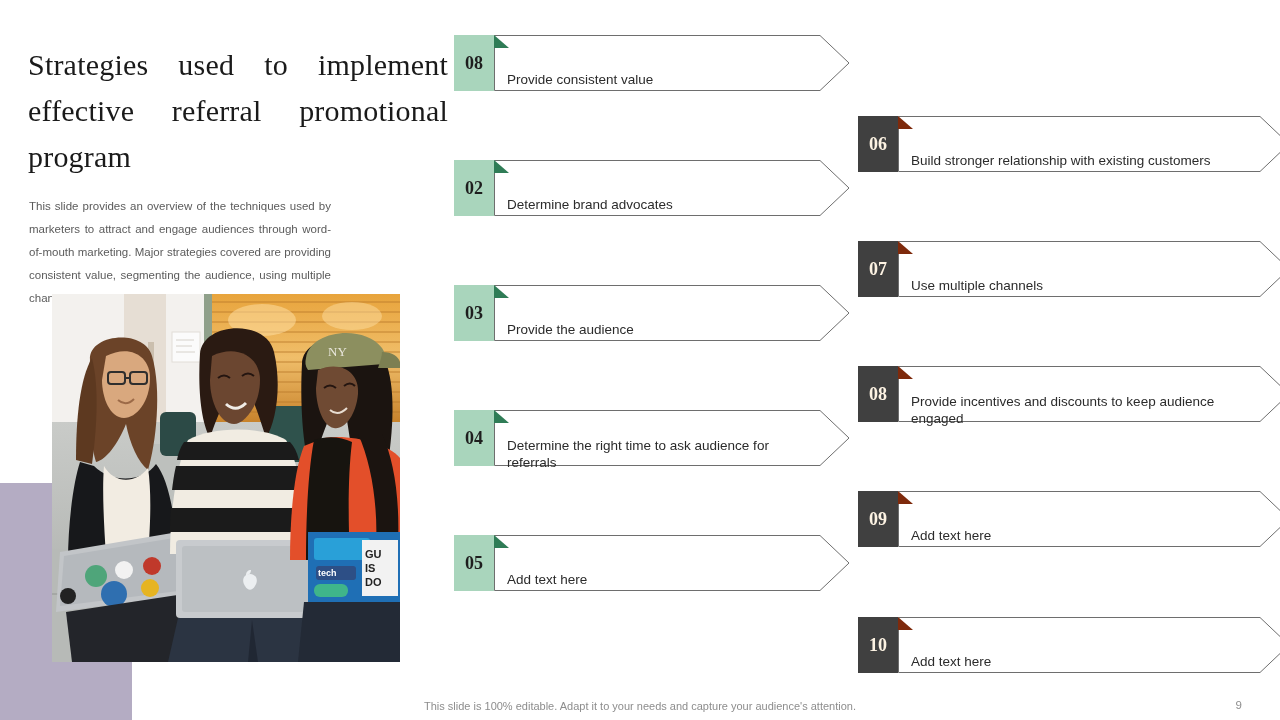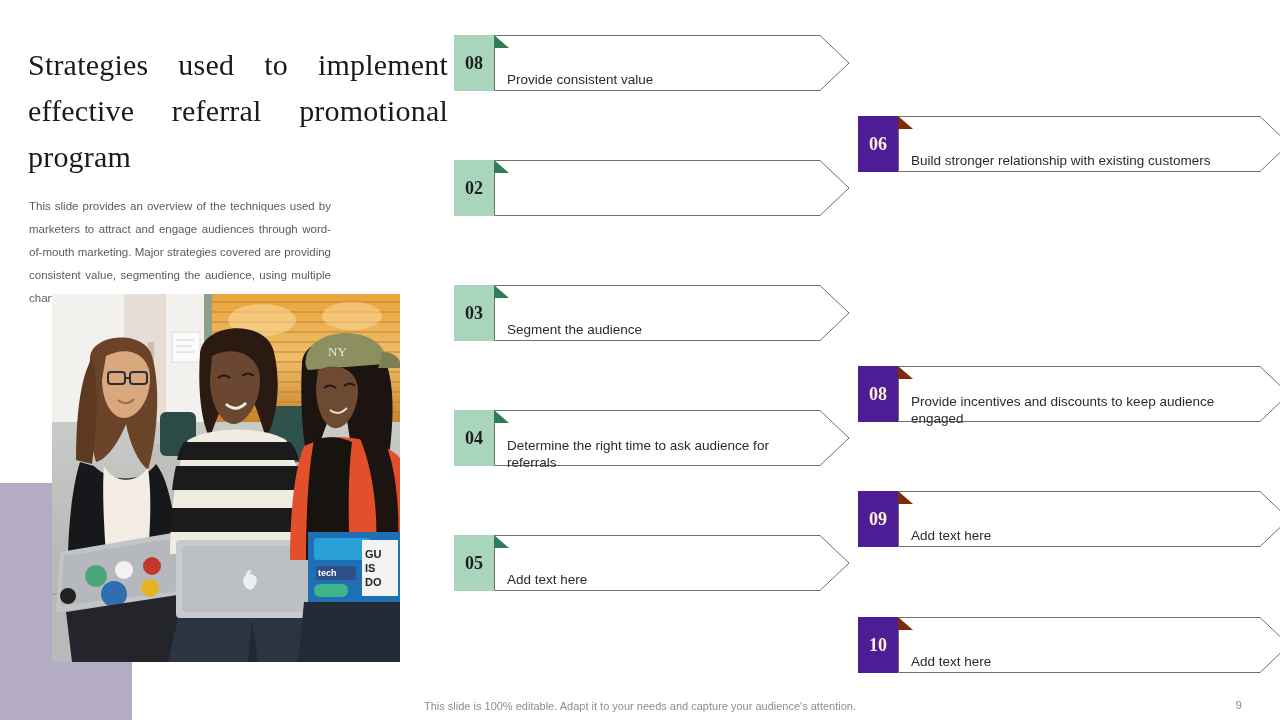--- a/index.html
+++ b/index.html
@@ -118,21 +118,21 @@
     color: #2b2b2b;
     z-index: 2;
     padding-right: 20px;
   }
 
   
   .item.green .badge { background: #a9d5bc; color: #1e1e1e; }
   .item.green .fold  { border-left-color: #2f7c56; }
 
   
-  .item.orange .badge { background: #4c1d95; color: #fdf3e3; }
+  .item.orange .badge { background: #404040; color: #fdf3e3; }
   .item.orange .fold  { border-left-color: #7e2a0c; }
 
   
   .footer-note {
     position: absolute;
     left: 0;
     top: 700px;
     width: 1280px;
     text-align: center;
     font-size: 11px;
@@ -318,31 +318,32 @@
   </div>
 
   <div class="item green" style="left:454px; top:160px; width:396px;">
     <div class="badge">02</div>
     <div class="fold"></div>
     <div class="arrow">
       <svg width="356" height="56" viewBox="0 0 356 56">
         <path d="M0.5 0.5 H326 L355 28 L326 55.5 H0.5 Z" fill="#ffffff" stroke="#6e6e6e" stroke-width="1"></path>
       </svg>
     </div>
+    <div class="label" style="width:300px;">Determine brand advocates</div>
   </div>
 
   <div class="item green" style="left:454px; top:285px; width:396px;">
     <div class="badge">03</div>
     <div class="fold"></div>
     <div class="arrow">
       <svg width="356" height="56" viewBox="0 0 356 56">
         <path d="M0.5 0.5 H326 L355 28 L326 55.5 H0.5 Z" fill="#ffffff" stroke="#6e6e6e" stroke-width="1"></path>
       </svg>
     </div>
-    <div class="label" style="width:300px;">Segment the audience</div>
+    <div class="label" style="width:300px;">Provide the audience</div>
   </div>
 
   <div class="item green" style="left:454px; top:410px; width:396px;">
     <div class="badge">04</div>
     <div class="fold"></div>
     <div class="arrow">
       <svg width="356" height="56" viewBox="0 0 356 56">
         <path d="M0.5 0.5 H326 L355 28 L326 55.5 H0.5 Z" fill="#ffffff" stroke="#6e6e6e" stroke-width="1"></path>
       </svg>
     </div>
@@ -364,20 +365,30 @@
     <div class="badge">06</div>
     <div class="fold"></div>
     <div class="arrow">
       <svg width="392" height="56" viewBox="0 0 392 56">
         <path d="M0.5 0.5 H362 L391 28 L362 55.5 H0.5 Z" fill="#ffffff" stroke="#6e6e6e" stroke-width="1"></path>
       </svg>
     </div>
     <div class="label" style="width:310px;">Build stronger relationship with existing customers</div>
   </div>
 
+  <div class="item orange" style="left:858px; top:241px; width:402px;">
+    <div class="badge">07</div>
+    <div class="fold"></div>
+    <div class="arrow">
+      <svg width="392" height="56" viewBox="0 0 392 56">
+        <path d="M0.5 0.5 H362 L391 28 L362 55.5 H0.5 Z" fill="#ffffff" stroke="#6e6e6e" stroke-width="1"></path>
+      </svg>
+    </div>
+    <div class="label" style="width:310px;">Use multiple channels</div>
+  </div>
 
   <div class="item orange" style="left:858px; top:366px; width:402px;">
     <div class="badge">08</div>
     <div class="fold"></div>
     <div class="arrow">
       <svg width="392" height="56" viewBox="0 0 392 56">
         <path d="M0.5 0.5 H362 L391 28 L362 55.5 H0.5 Z" fill="#ffffff" stroke="#6e6e6e" stroke-width="1"></path>
       </svg>
     </div>
     <div class="label" style="width:310px;">Provide incentives and discounts to keep audience engaged</div>

